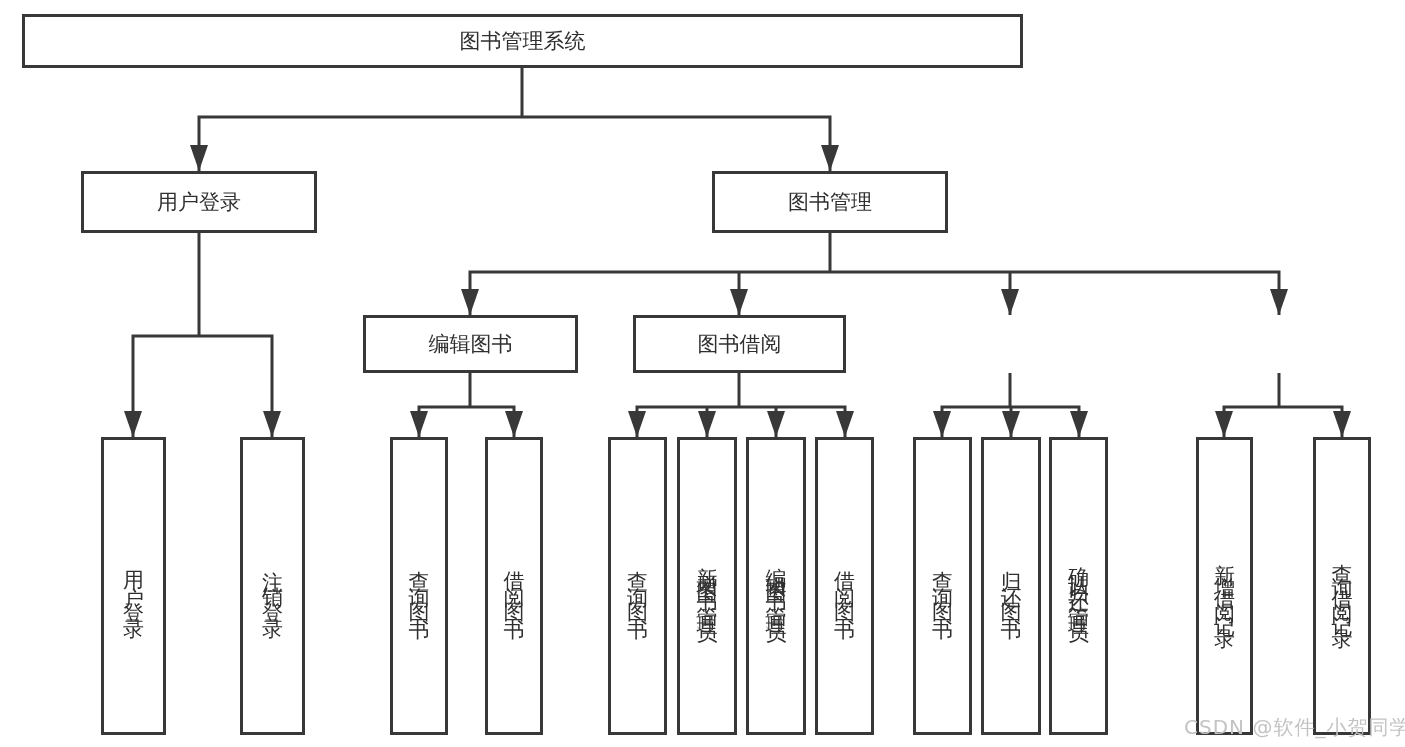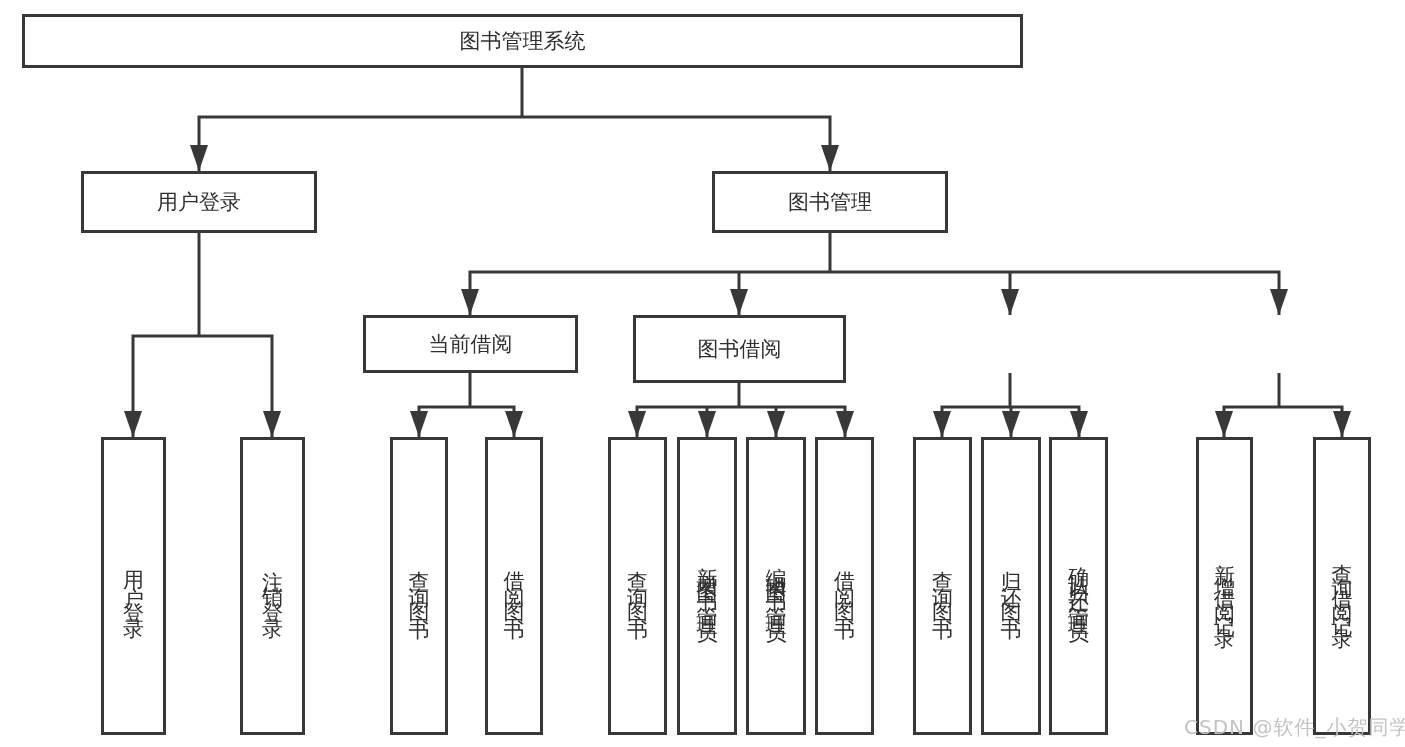--- a/index.html
+++ b/index.html
@@ -86,23 +86,23 @@
   </div>
 
   <div class="node" style="left:81px;top:171px;width:236px;height:62px">
     <span>用户登录</span>
   </div>
   <div class="node" style="left:712px;top:171px;width:236px;height:62px">
     <span>图书管理</span>
   </div>
 
   <div class="node" style="left:363px;top:315px;width:215px;height:58px">
-    <span>当前借阅</span>
+    <span>编辑图书</span>
   </div>
-  <div class="node" style="left:633px;top:315px;width:213px;height:68px">
+  <div class="node" style="left:633px;top:315px;width:213px;height:58px">
     <span>图书借阅</span>
   </div>
 
   <div class="node vtext sp4" style="left:101px;top:437px;width:65px;height:298px">
     <span>用户登录</span>
   </div>
   <div class="node vtext sp4" style="left:240px;top:437px;width:65px;height:298px">
     <span>注销登录</span>
   </div>
 

